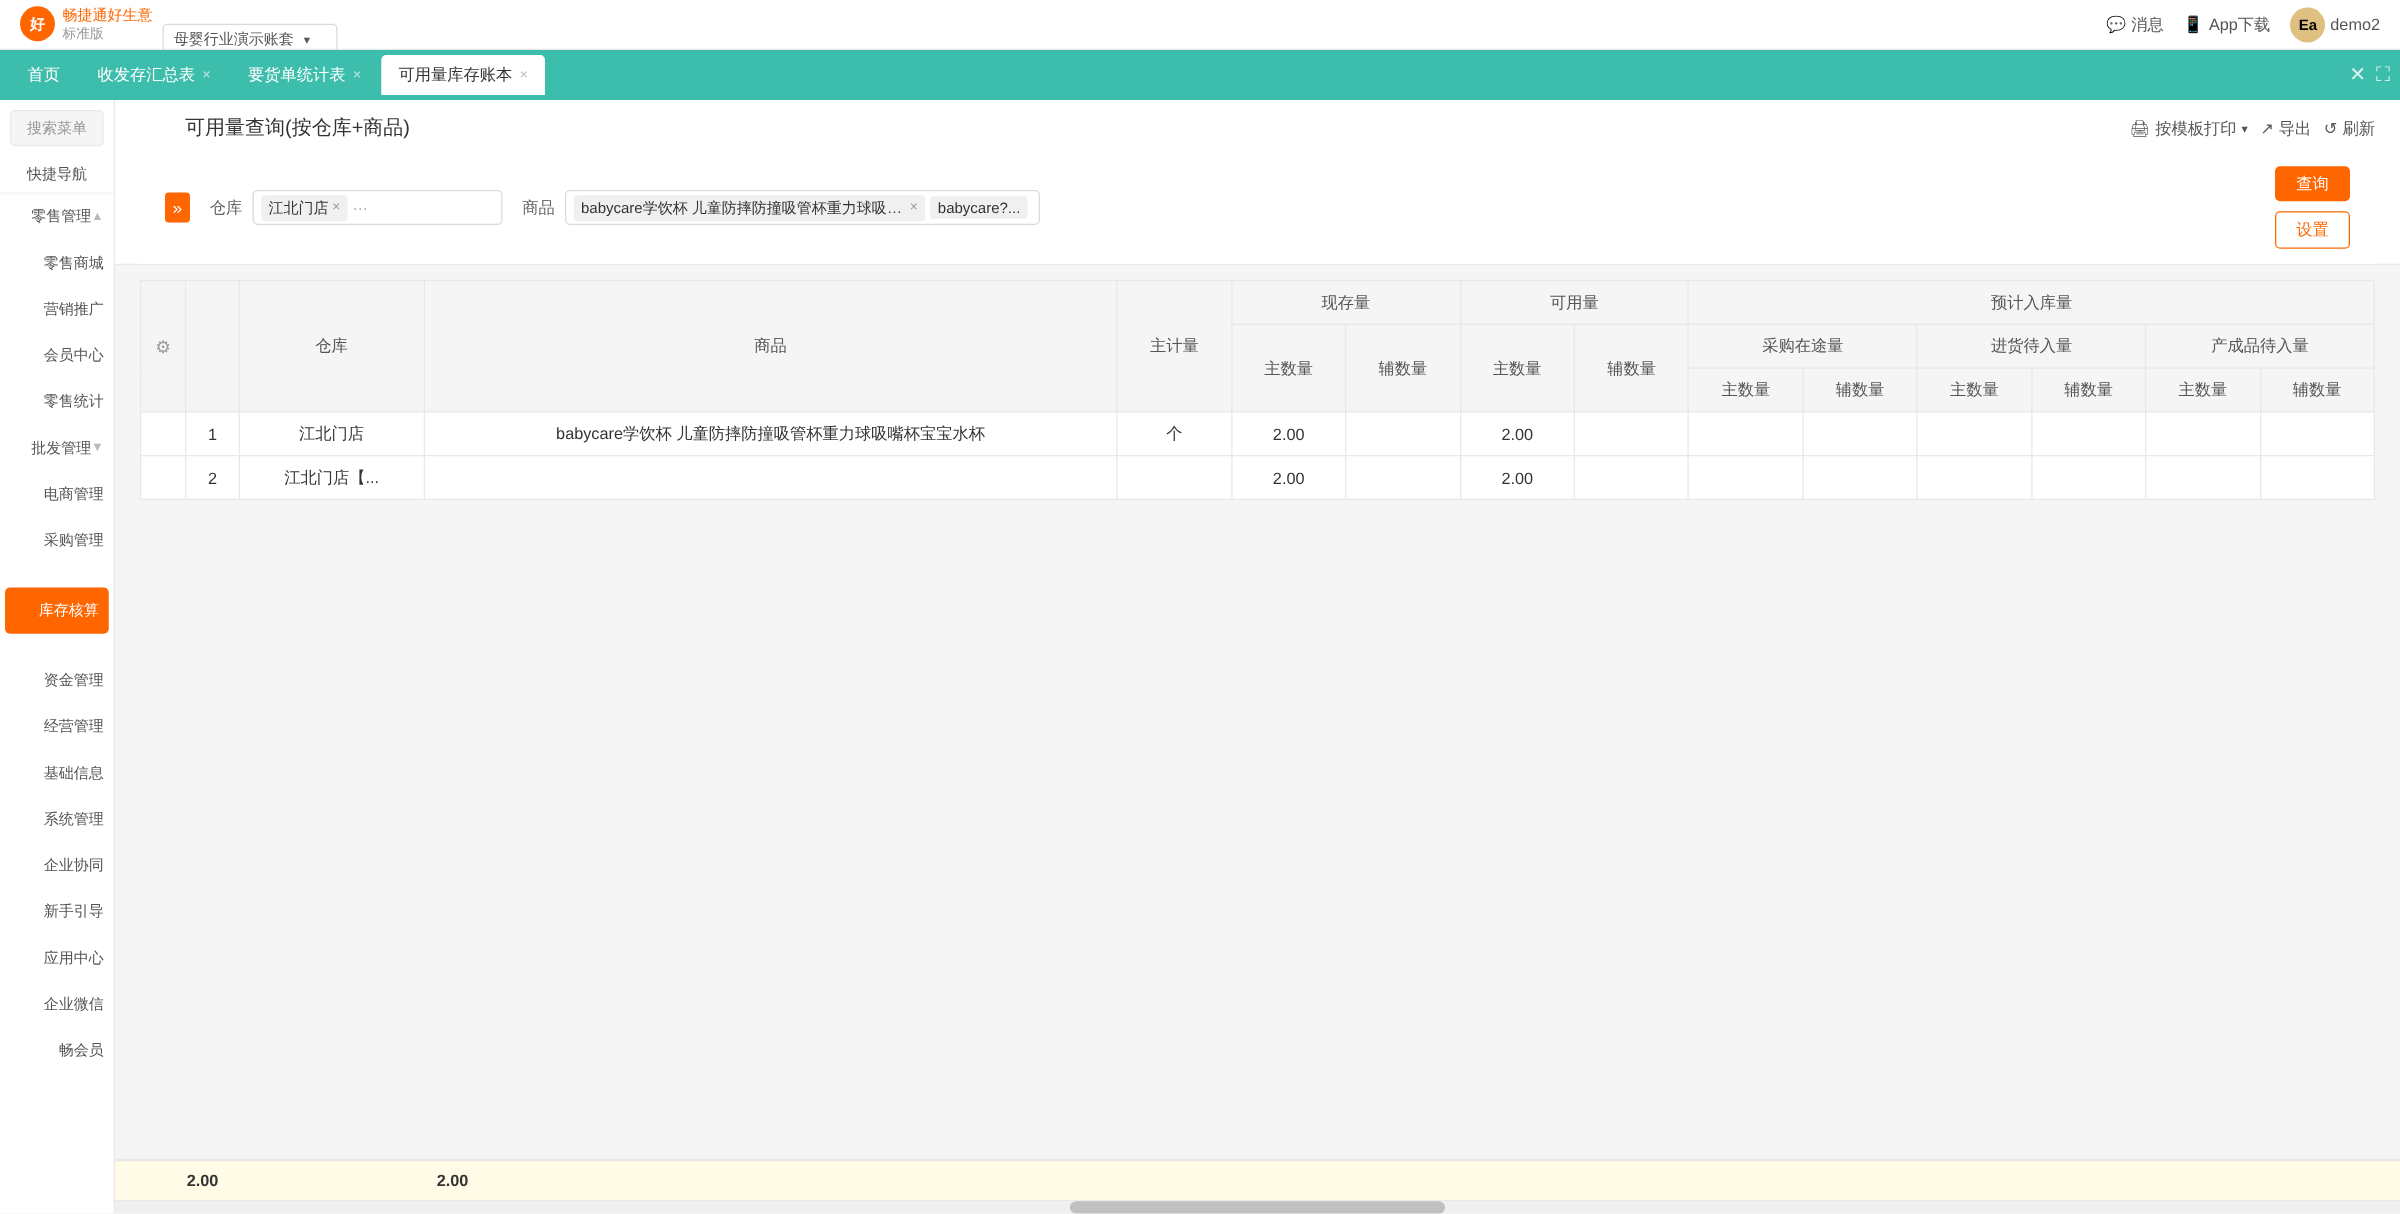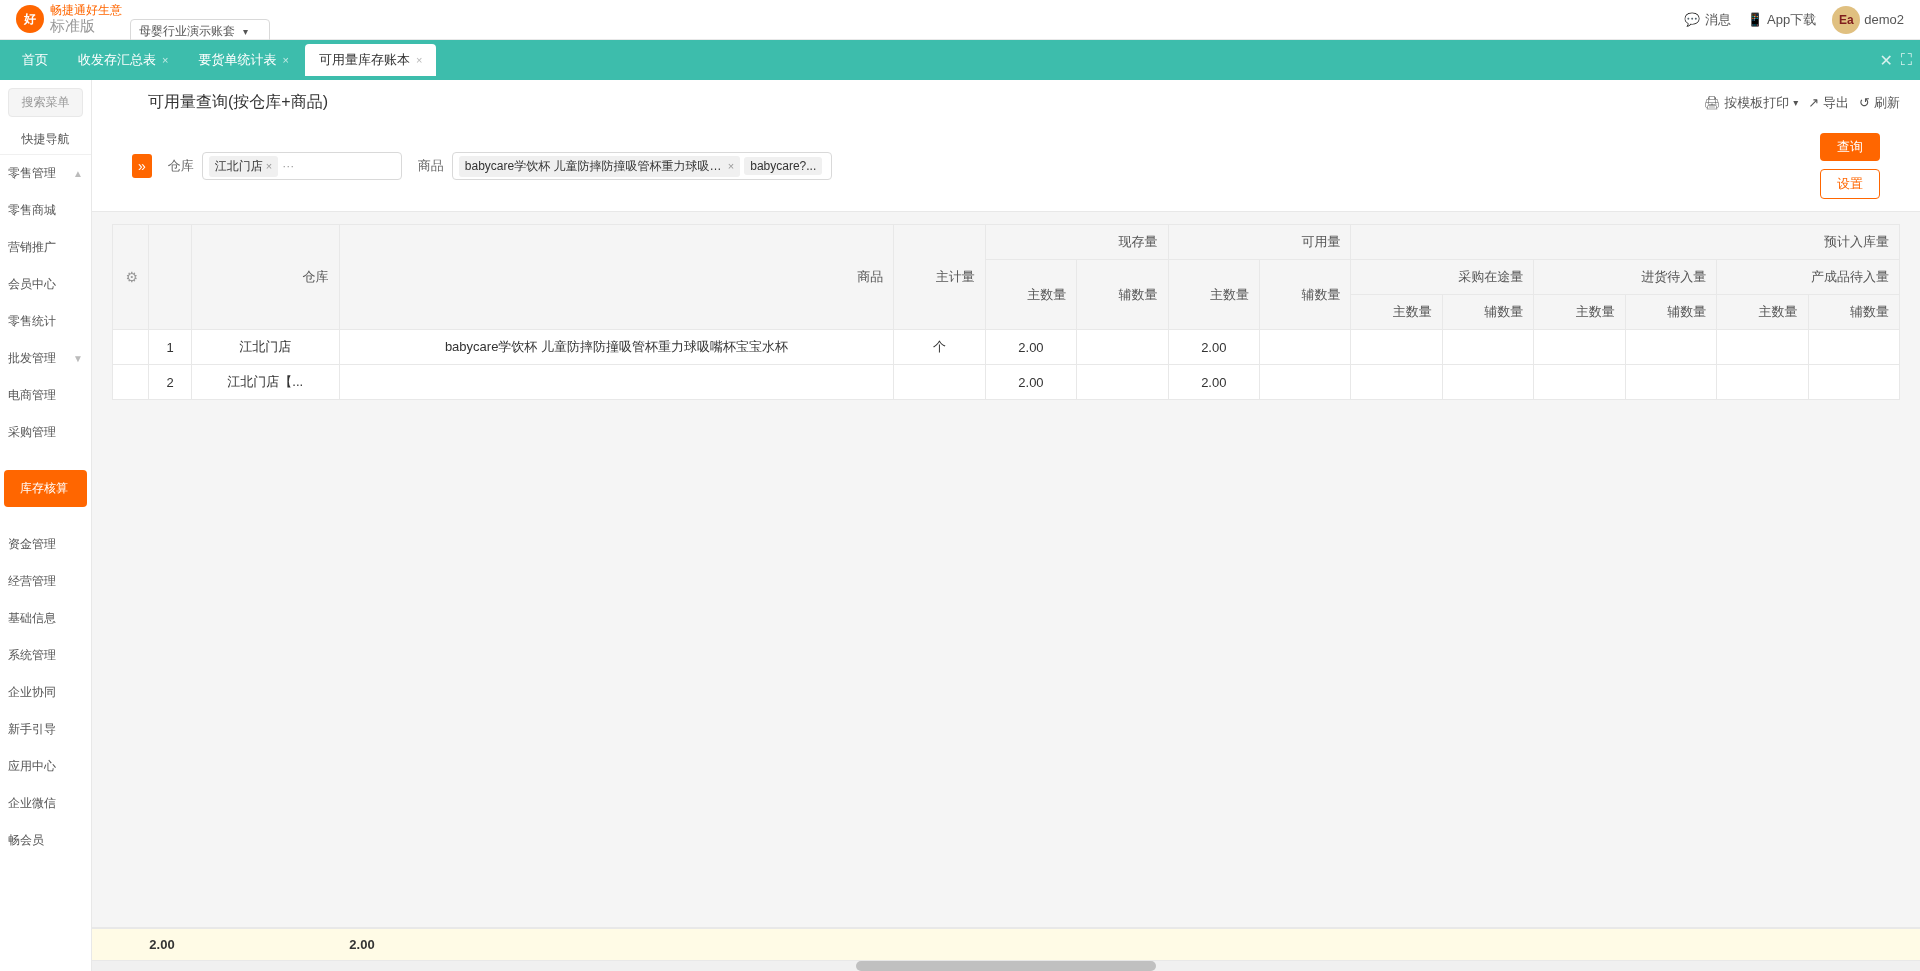--- a/index.html
+++ b/index.html
@@ -4,45 +4,45 @@
   <style>
     * { box-sizing: border-box; margin: 0; padding: 0; }
     body { font-family: 'Microsoft YaHei', Arial, sans-serif; font-size: 13px; color: #333; background: #f0f2f5; display: flex; flex-direction: column; height: 971px; overflow: hidden; }
 
     
     .top-bar { background: #fff; height: 40px; display: flex; align-items: center; justify-content: space-between; padding: 0 16px; border-bottom: 1px solid #e8e8e8; flex-shrink: 0; }
     .top-bar-left { display: flex; align-items: center; gap: 8px; }
     .logo-area { display: flex; align-items: center; gap: 6px; }
     .logo-icon { width: 28px; height: 28px; background: #ff6600; border-radius: 50%; display: flex; align-items: center; justify-content: center; color: white; font-size: 12px; font-weight: bold; }
     .logo-text { font-size: 12px; color: #ff6600; line-height: 1.2; }
-    .logo-sub { font-size: 15px; color: #999; }
+    .logo-sub { font-size: 11px; color: #999; }
     .tenant-select { display: flex; align-items: center; gap: 4px; border: 1px solid #d9d9d9; border-radius: 4px; padding: 3px 8px; font-size: 12px; color: #555; cursor: pointer; min-width: 140px; margin-top: 24px; }
     .top-bar-right { display: flex; align-items: center; gap: 16px; font-size: 13px; color: #555; }
     .top-bar-right-item { display: flex; align-items: center; gap: 4px; cursor: pointer; }
-    .avatar { width: 28px; height: 28px; border-radius: 50%; background: #e0c080; display: flex; align-items: center; justify-content: center; font-size: 12px; color: #7f1d1d; font-weight: bold; }
+    .avatar { width: 28px; height: 28px; border-radius: 50%; background: #e0c080; display: flex; align-items: center; justify-content: center; font-size: 12px; color: #000000; font-weight: bold; }
 
     
     .nav-tabs { background: #3dbdac; height: 40px; display: flex; align-items: center; padding: 0 8px; flex-shrink: 0; gap: 2px; position: relative; }
     .nav-tab { height: 32px; display: flex; align-items: center; padding: 0 14px; font-size: 13px; color: #fff; cursor: pointer; border-radius: 4px 4px 0 0; gap: 6px; white-space: nowrap; text-align: center; }
     .nav-tab.active { background: #fff; color: #333; border-radius: 4px 4px 0 0; }
     .nav-tab .close-x { font-size: 11px; opacity: 0.7; }
     .nav-tab.active .close-x { color: #999; }
     .nav-tabs-right { margin-left: auto; display: flex; align-items: center; gap: 8px; }
     .nav-win-btn { color: #fff; cursor: pointer; font-size: 16px; opacity: 0.8; }
 
     
     .main-layout { display: flex; flex: 1; overflow: hidden; }
 
     
     .sidebar { width: 92px; background: #fff; border-right: 1px solid #e8e8e8; display: flex; flex-direction: column; flex-shrink: 0; overflow-y: auto; }
     .sidebar-search { padding: 8px; }
     .sidebar-search-btn { width: 100%; background: #f5f5f5; border: 1px solid #e8e8e8; border-radius: 4px; padding: 5px 4px; font-size: 12px; color: #999; cursor: pointer; text-align: center; }
     .sidebar-nav-btn { padding: 6px 8px; font-size: 12px; color: #555; cursor: pointer; text-align: center; }
     .sidebar-section { border-top: 1px solid #f0f0f0; }
-    .sidebar-item { padding: 10px 8px; font-size: 12px; color: #555; cursor: pointer; text-align: center; display: flex; align-items: center; justify-content: space-between; font-family: Liberation Serif, serif; }
+    .sidebar-item { padding: 10px 8px; font-size: 12px; color: #555; cursor: pointer; text-align: center; display: flex; align-items: center; justify-content: flex-end; font-family: Liberation Serif, serif; }
     .sidebar-item.active { background: #ff6600; color: #fff; border-radius: 4px; margin: 19px 4px; padding-left: 16px; }
     .sidebar-item .arrow { font-size: 10px; color: #bbb; }
 
     
     .content { flex: 1; overflow: hidden; display: flex; flex-direction: column; background: #f5f5f5; }
 
     
     .page-header { background: #fff; padding: 12px 20px 0; border-bottom: 1px solid #e8e8e8; flex-shrink: 0; }
     .page-title-row { display: flex; align-items: center; justify-content: space-between; margin-bottom: 10px; }
     .page-title { font-size: 16px; font-weight: 500; color: #333; margin-left: 36px; }
@@ -58,21 +58,21 @@
     .filter-label { color: #666; font-size: 13px; white-space: nowrap; }
     .filter-tags { display: flex; align-items: center; gap: 4px; flex-wrap: wrap; border: 1px solid #d9d9d9; border-radius: 4px; padding: 2px 6px; min-width: 200px; min-height: 28px; }
     .filter-tag { background: #f0f0f0; border-radius: 3px; padding: 2px 6px; font-size: 12px; display: flex; align-items: center; gap: 3px; }
     .filter-tag .tag-x { cursor: pointer; color: #999; font-size: 11px; }
     .filter-more { color: #999; font-size: 12px; cursor: pointer; }
     .filter-actions { margin-left: auto; display: flex; flex-direction: column; gap: 4px; }
 
     
     .table-section { flex: 1; overflow: auto; padding: 12px 20px; }
     .data-table { width: 100%; border-collapse: collapse; background: #fff; border: 1px solid #e8e8e8; font-size: 13px; }
-    .data-table th { background: #f5f5f5; border: 1px solid #e8e8e8; padding: 8px 10px; color: #555; font-weight: 500; text-align: right; white-space: nowrap; }
+    .data-table th { background: #f5f5f5; border: 1px solid #e8e8e8; padding: 8px 10px; color: #555; font-weight: 500; text-align: center; white-space: nowrap; }
     .data-table td { border: 1px solid #e8e8e8; padding: 8px 10px; color: #333; text-align: center; }
     .col-settings { width: 36px; }
     .settings-icon { color: #999; cursor: pointer; font-size: 14px; }
     .num-cell { text-align: center; }
 
     
     .table-footer { background: #fffbe6; border-top: 2px solid #e8e8e8; display: flex; align-items: center; padding: 8px 20px; font-size: 13px; font-weight: 500; flex-shrink: 0; border-bottom: 1px solid #e8e8e8; }
     .footer-label { color: #555; width: 460px; padding-left: 40px; }
     .footer-val { width: 100px; text-align: center; color: #333; font-weight: bold; }
 

